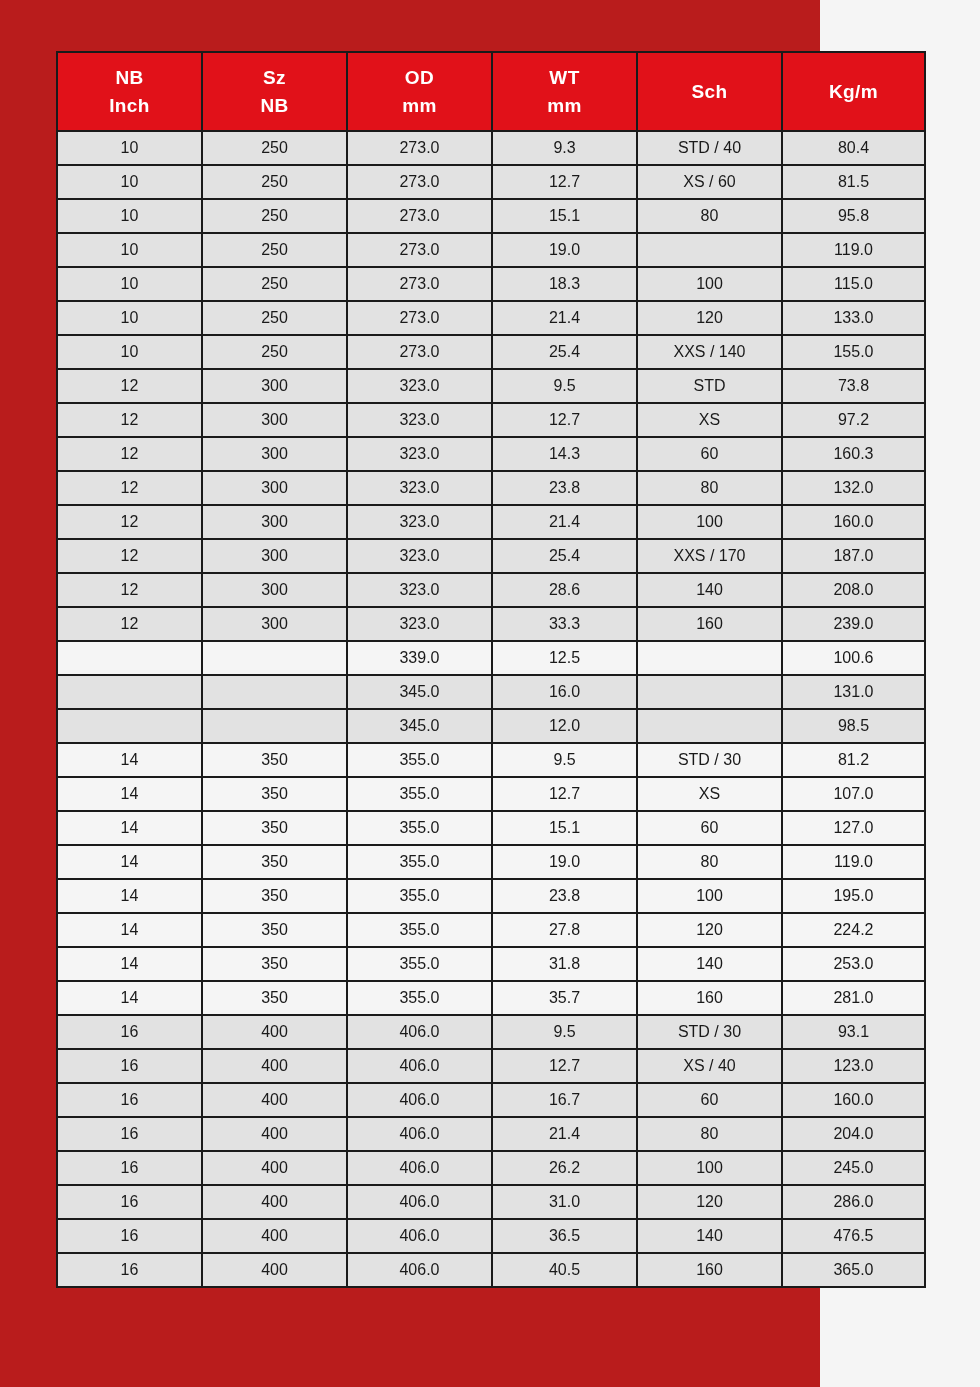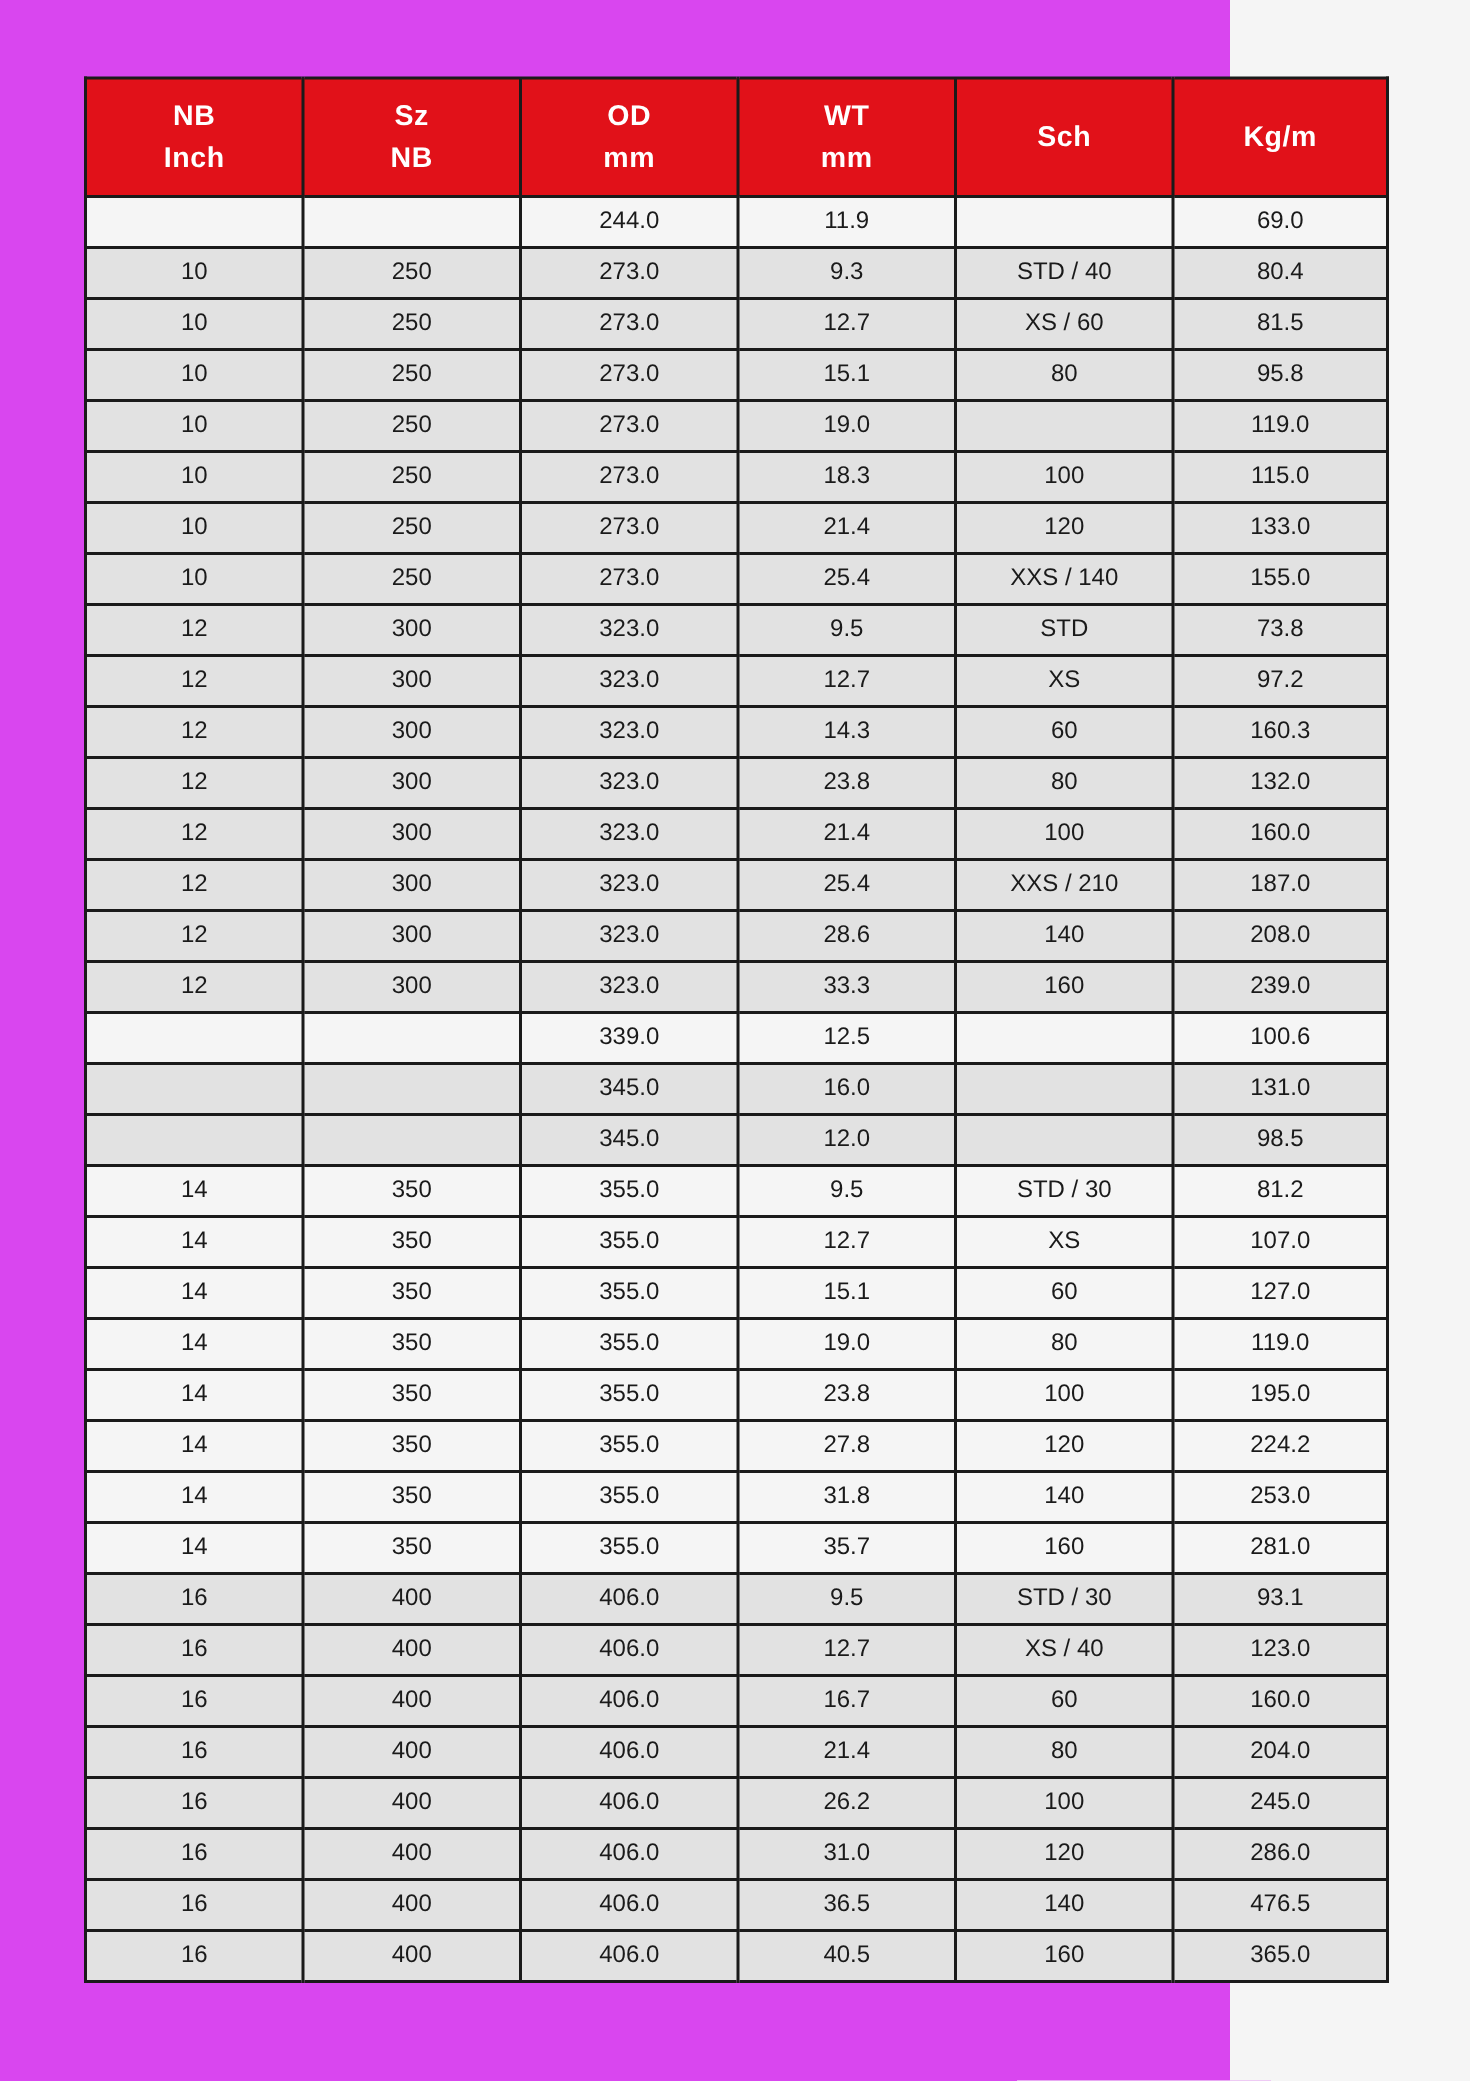--- a/index.html
+++ b/index.html
@@ -10,21 +10,21 @@
   body {
     width: 980px;
     height: 1387px;
     font-family: "Liberation Sans", sans-serif;
     overflow: hidden;
   }
   .page {
     position: relative;
     width: 820px;
     height: 1387px;
-    background: #d946ef;
+    background: #b91c1c;
   }
   .table-wrap {
     position: absolute;
     left: 56px;
     top: 51px;
     width: 868px;
   }
   table.pipe-table {
     border-collapse: collapse;
     table-layout: fixed;
@@ -108,28 +108,20 @@
             </th>
             <th>
               <span class="hl">Sch</span>
             </th>
             <th>
               <span class="hl">Kg/m</span>
             </th>
           </tr>
       </thead>
       <tbody>
-          <tr class="plain">
-            <td></td>
-            <td></td>
-            <td>244.0</td>
-            <td>11.9</td>
-            <td></td>
-            <td>69.0</td>
-          </tr>
           <tr class="shade">
             <td>10</td>
             <td>250</td>
             <td>273.0</td>
             <td>9.3</td>
             <td>STD / 40</td>
             <td>80.4</td>
           </tr>
           <tr class="shade">
             <td>10</td>
@@ -217,21 +209,21 @@
             <td>323.0</td>
             <td>21.4</td>
             <td>100</td>
             <td>160.0</td>
           </tr>
           <tr class="shade">
             <td>12</td>
             <td>300</td>
             <td>323.0</td>
             <td>25.4</td>
-            <td>XXS / 210</td>
+            <td>XXS / 170</td>
             <td>187.0</td>
           </tr>
           <tr class="shade">
             <td>12</td>
             <td>300</td>
             <td>323.0</td>
             <td>28.6</td>
             <td>140</td>
             <td>208.0</td>
           </tr>

